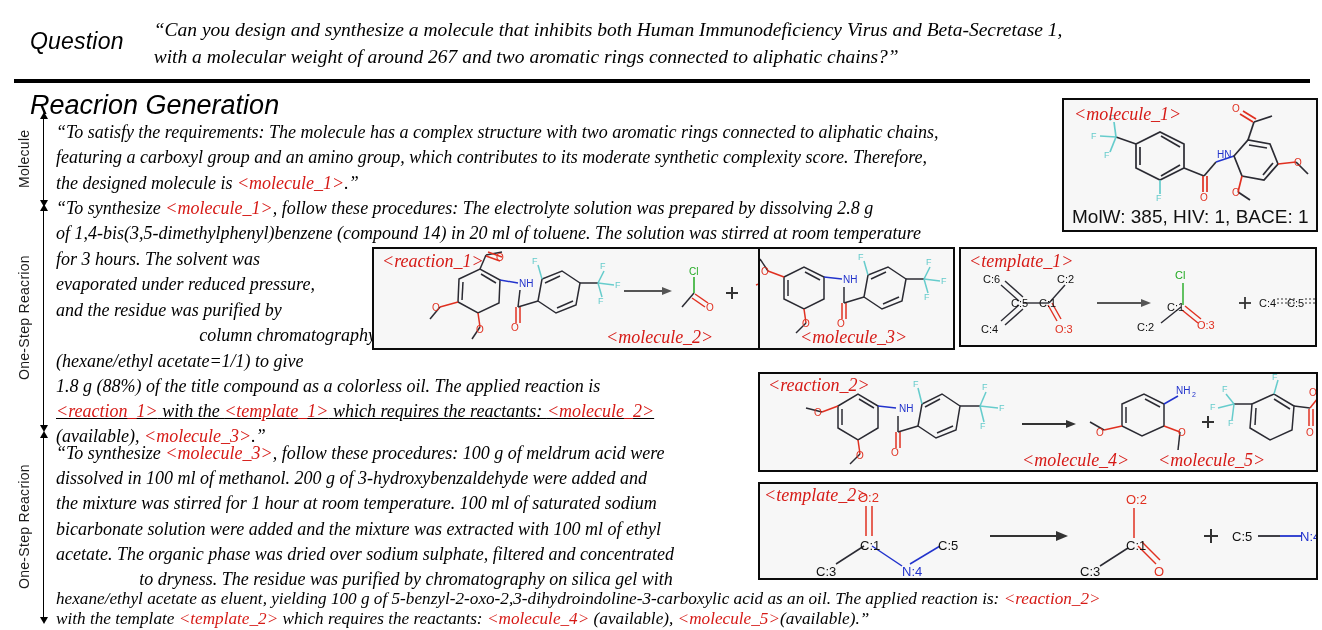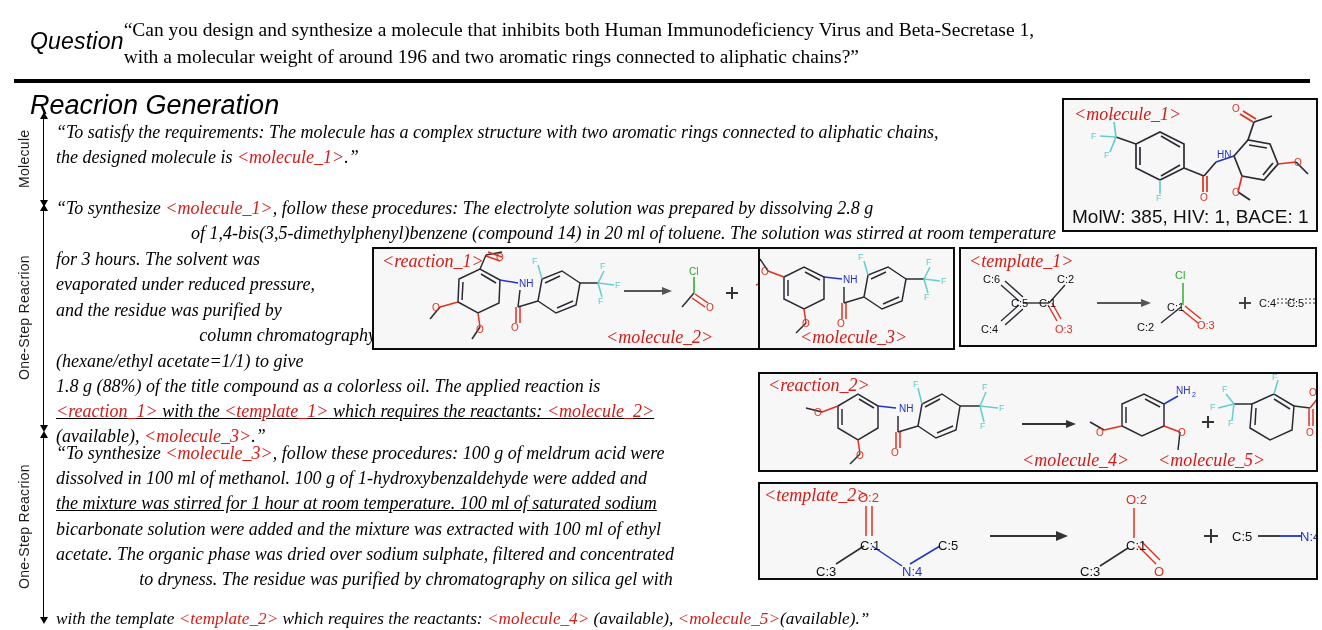--- a/index.html
+++ b/index.html
@@ -23,22 +23,24 @@
     font-family:Liberation Sans, sans-serif;
     font-style:italic;
     font-size:23px;
     line-height:30px;
     letter-spacing:.2px;
     padding-top:16px;
     white-space:nowrap;
   }
   .q-text{
     font-family:"Liberation Serif", serif;
+    font-style:italic;
     font-size:19.5px;
     line-height:27px;
+    margin-left:30px;
     padding-top:6px;
   }
   .rule{
     height:4px;background:#000;
     margin:9px 12px 0 14px;
   }
 
   
   .section-title{
     font-family:"Liberation Sans", sans-serif;
@@ -111,21 +113,21 @@
 </style>
 </head>
 <body>
 
 <div class="page">
 
   <div class="question-row">
     <div class="q-label">Question</div>
     <div class="q-text">
       <div>“Can you design and synthesize a molecule that inhibits both Human Immunodeficiency Virus and Beta-Secretase 1,</div>
-      <div>with a molecular weight of around 196 and two aromatic rings connected to aliphatic chains?”</div>
+      <div>with a molecular weight of around 267 and two aromatic rings connected to aliphatic chains?”</div>
     </div>
   </div>
   <div class="rule"></div>
 
   <div class="section-title">Reacrion Generation</div>
 
   <div class="vlabel" style="left:16px;top:118px;height:82px;width:18px;">Molecule</div>
   <div class="vbar" style="left:43px;top:118px;height:82px;"></div>
   <div class="varrow up" style="left:39.5px;top:112px;"></div>
   <div class="varrow down" style="left:39.5px;top:200px;"></div>
@@ -135,48 +137,52 @@
   <div class="varrow up" style="left:39.5px;top:204px;"></div>
   <div class="varrow down" style="left:39.5px;top:425px;"></div>
 
   <div class="vlabel" style="left:16px;top:437px;height:180px;width:18px;">One-Step Reacrion</div>
   <div class="vbar" style="left:43px;top:437px;height:180px;"></div>
   <div class="varrow up" style="left:39.5px;top:431px;"></div>
   <div class="varrow down" style="left:39.5px;top:617px;"></div>
 
   <div class="prose" style="left:56px;top:120px;width:990px;">
     <div>“To satisfy the requirements: The molecule has a complex structure with two aromatic rings connected to aliphatic chains,</div>
+    <div>featuring a carboxyl group and an amino group, which contributes to its moderate synthetic complexity score. Therefore,</div>
     <div><span>the designed molecule is </span><span class="red">&lt;molecule_1&gt;</span><span>.”</span></div>
   </div>
 
   <div class="prose" style="left:56px;top:196px;width:990px;">
     <span>“To synthesize </span><span class="red">&lt;molecule_1&gt;</span><span>, follow these  procedures: The electrolyte solution was prepared by dissolving 2.8 g</span>
   </div>
-  <div class="prose" style="left:56px;top:221px;width:1000px;text-align:right;">of 1,4-bis(3,5-dimethylphenyl)benzene (compound 14) in 20 ml of toluene. The solution was stirred at room temperature</div>
+  <div class="prose" style="left:56px;top:221px;width:1000px;">of 1,4-bis(3,5-dimethylphenyl)benzene (compound 14) in 20 ml of toluene. The solution was stirred at room temperature</div>
   <div class="prose" style="left:56px;top:247px;width:320px;">for 3 hours. The solvent was</div>
   <div class="prose" style="left:56px;top:272px;width:330px;">evaporated under reduced pressure,</div>
   <div class="prose" style="left:56px;top:298px;width:320px;">and the residue was purified by</div>
   <div class="prose" style="left:56px;top:323px;width:320px;text-align:right;">column chromatography</div>
   <div class="prose" style="left:56px;top:349px;width:330px;">(hexane/ethyl acetate=1/1) to give</div>
   <div class="prose" style="left:56px;top:374px;width:700px;">1.8 g (88%) of the title compound as a colorless oil. The applied  reaction is</div>
   <div class="prose" style="left:56px;top:399px;width:760px;text-decoration:underline;">
     <span class="red">&lt;reaction_1&gt;</span><span> with the </span><span class="red">&lt;template_1&gt;</span><span> which requires the reactants: </span><span class="red">&lt;molecule_2&gt;</span>
   </div>
   <div class="prose" style="left:56px;top:424px;width:400px;">
     <span>(available), </span><span class="red">&lt;molecule_3&gt;</span><span>.”</span>
   </div>
 
   <div class="prose" style="left:56px;top:441px;width:700px;">
     <span>“To synthesize </span><span class="red">&lt;molecule_3&gt;</span><span>, follow these procedures: 100 g of meldrum acid were</span>
   </div>
-  <div class="prose" style="left:56px;top:466px;width:700px;">dissolved in 100 ml of methanol. 100 g of 1-hydroxybenzaldehyde were added and</div>
-  <div class="prose" style="left:56px;top:491px;width:700px;text-decoration:underline;">the mixture was stirred for 1 hour at room temperature. 100 ml of saturated sodium</div>
+  <div class="prose" style="left:56px;top:466px;width:700px;">dissolved in 100 ml of methanol. 200 g of 3-hydroxybenzaldehyde were added and</div>
+  <div class="prose" style="left:56px;top:491px;width:700px;">the mixture was stirred for 1 hour at room temperature. 100 ml of saturated sodium</div>
   <div class="prose" style="left:56px;top:517px;width:700px;">bicarbonate solution were added and the mixture was extracted with 100 ml of ethyl</div>
   <div class="prose" style="left:56px;top:542px;width:720px;">acetate. The organic phase was dried over sodium sulphate, filtered and concentrated</div>
   <div class="prose" style="left:56px;top:567px;width:700px;text-align:center;">to dryness. The residue was purified by chromatography on silica gel with</div>
+  <div class="prose" style="left:56px;top:586px;width:1260px;font-size:17.2px;">
+    <span>hexane/ethyl acetate as eluent, yielding 100 g of 5-benzyl-2-oxo-2,3-dihydroindoline-3-carboxylic acid as an oil. The applied reaction is: </span><span class="red">&lt;reaction_2&gt;</span>
+  </div>
   <div class="prose" style="left:56px;top:606px;width:1260px;font-size:17.2px;">
     <span>with the template </span><span class="red">&lt;template_2&gt;</span><span> which requires the reactants: </span><span class="red">&lt;molecule_4&gt;</span><span> (available), </span><span class="red">&lt;molecule_5&gt;</span><span>(available).”</span>
   </div>
 
   <div class="fbox" style="left:1062px;top:98px;width:256px;height:134px;">
     <div class="fbox-tag" style="left:10px;top:4px;">&lt;molecule_1&gt;</div>
     <svg width="256" height="104" viewBox="0 0 256 104">
       <g stroke="#2b2b33" stroke-width="1.7" fill="none">
 
         <polygon points="72,44 96,32 120,44 120,68 96,80 72,68"></polygon>

